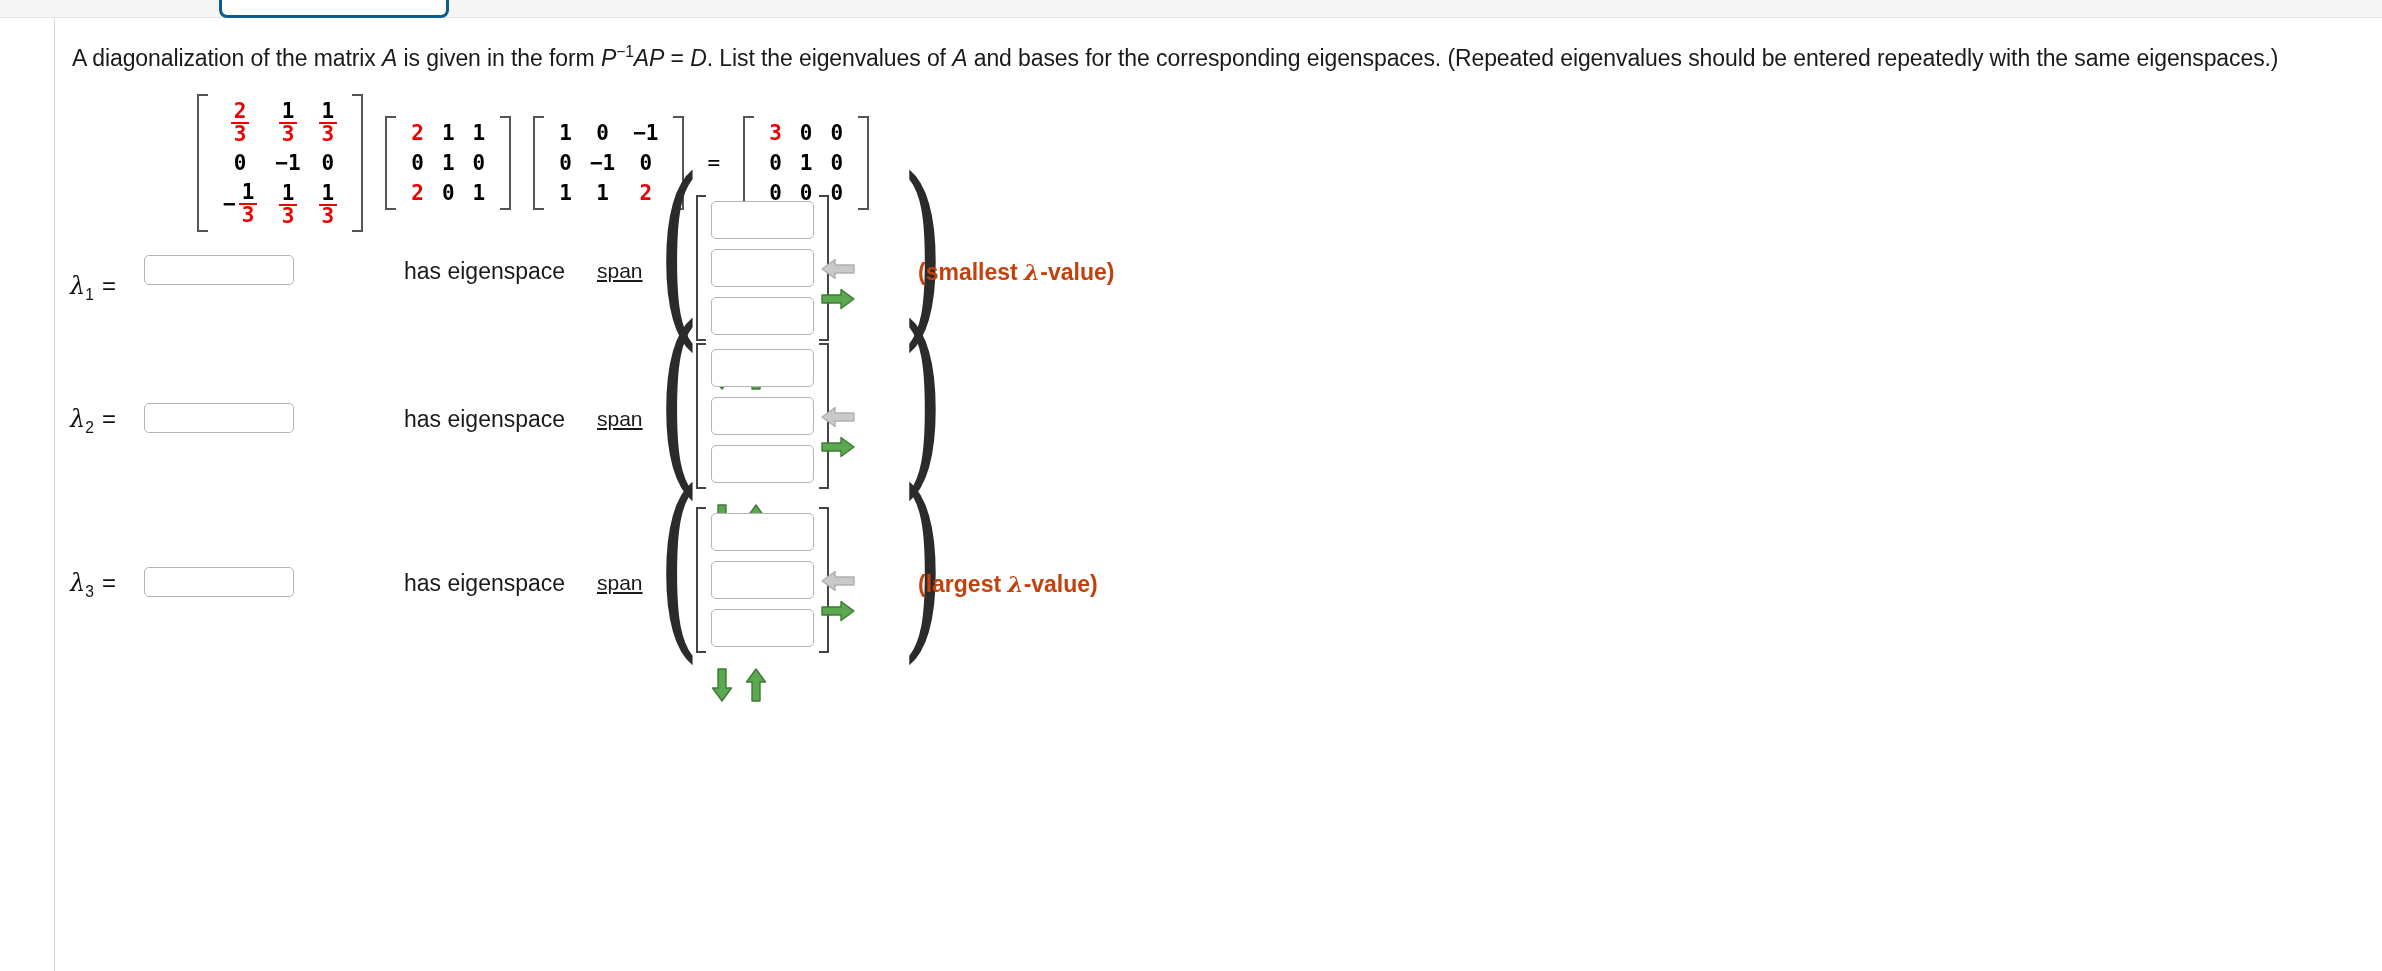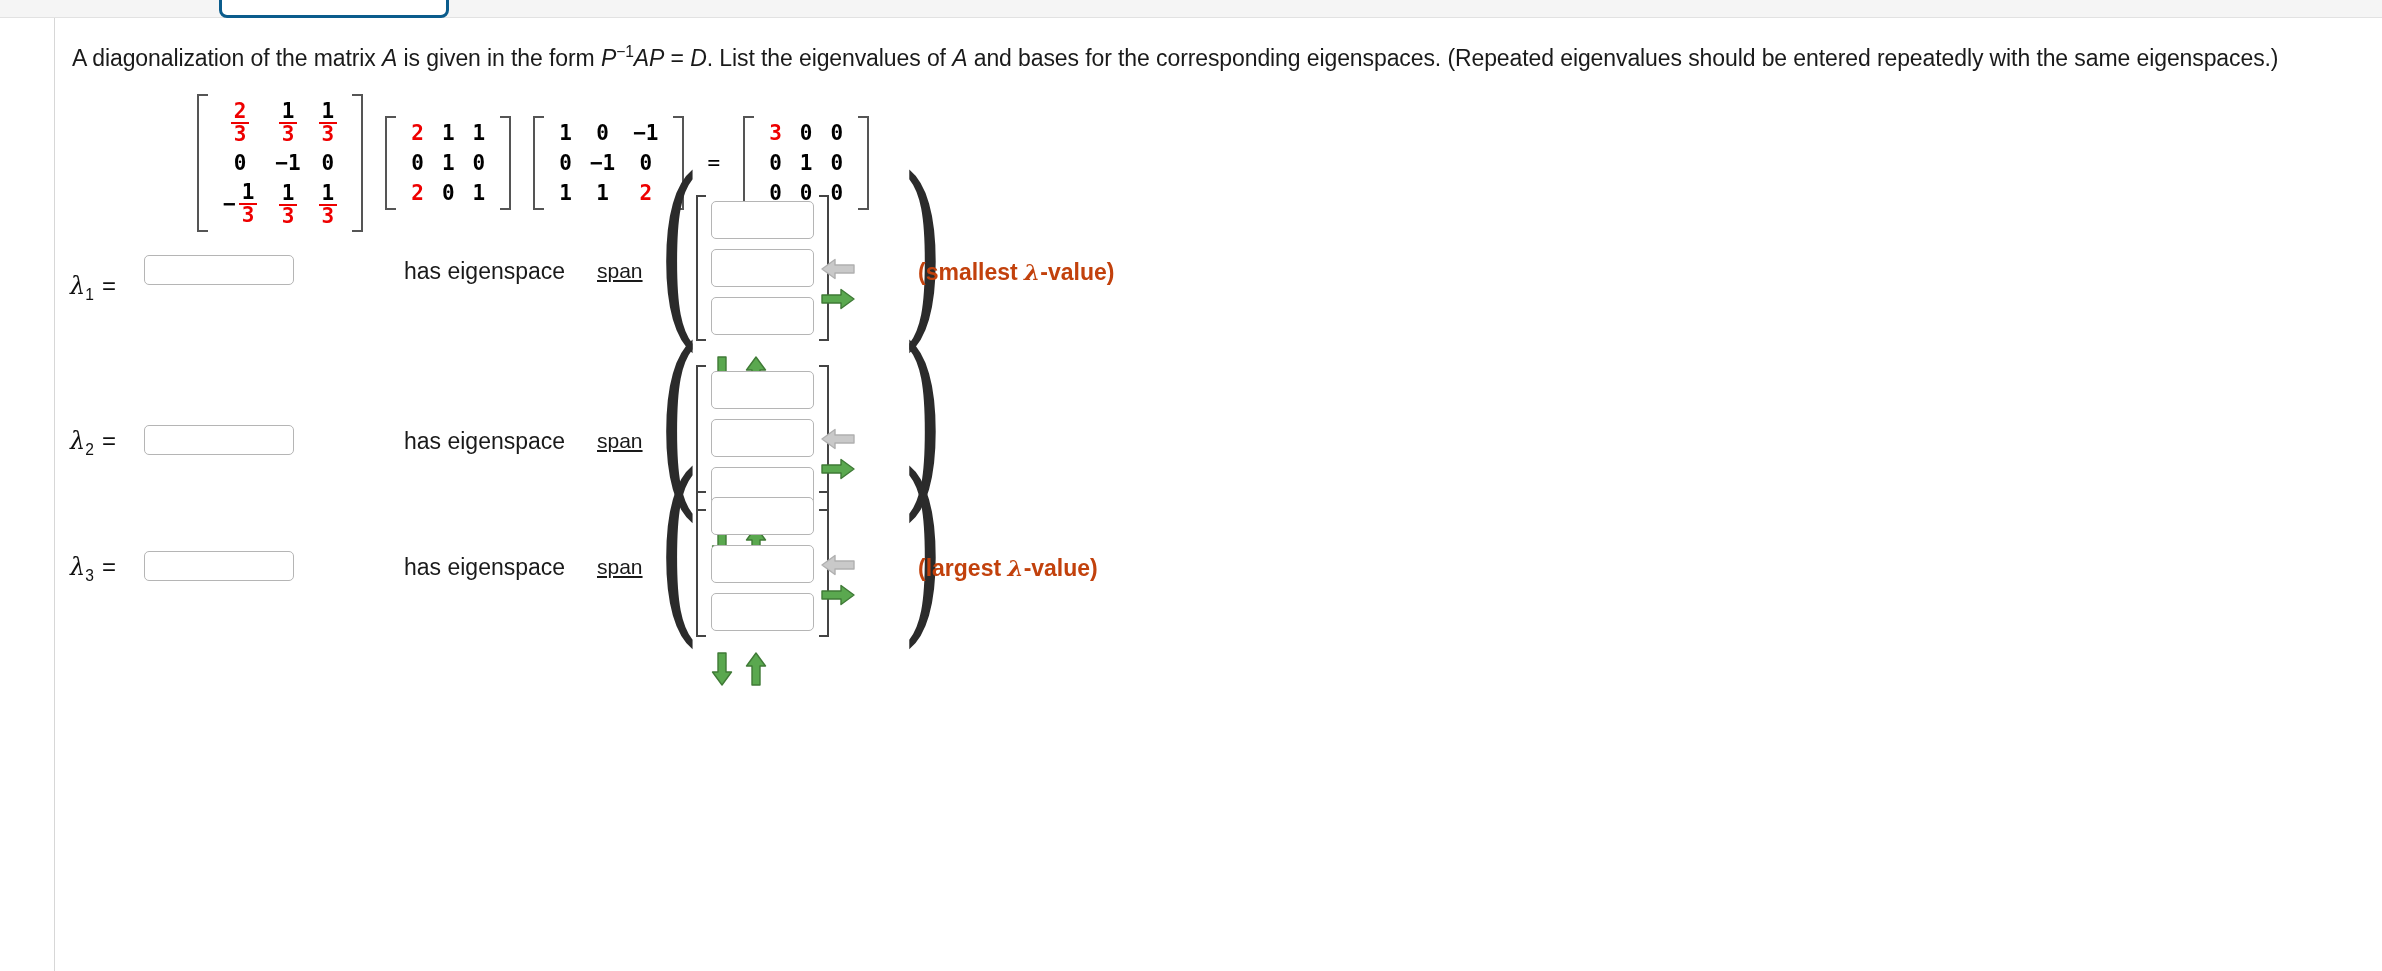--- a/index.html
+++ b/index.html
@@ -346,21 +346,21 @@
               </svg>
             </span>
             <span class="arr">
               <svg width="22" height="34" viewBox="0 0 22 34" style="transform:rotate(180deg);transform-origin:50% 50%;display:block;">
                 <path d="M7 1 H15 V20 H20.5 L11 33 L1.5 20 H7 Z" fill="#5aa84f" stroke="#3f7a36" stroke-width="1.4" stroke-linejoin="round"></path>
               </svg>
             </span>
           </div>
           <div class="vlabel" style="top:120px">(smallest <span class="sym">λ</span>-value)</div>
         </div>
-        <div class="erow" style="top: 290px;">
+        <div class="erow" style="top: 268px;">
           <div class="lam" style="top:119px"><span class="sym">λ</span><sub>2</sub><span class="eqs">=</span></div>
           <input class="lam-input" style="top: 117px;" value="" placeholder="">
           <div class="has-eig" style="top:120px">has eigenspace</div>
           <div class="span-lbl" style="top:121px">span</div>
           <span class="paren" style="left:584px; top:43px;">(</span>
           <span class="paren" style="left:828px; top:43px;">)</span>
           <div class="vec" style="left:640px; top:57px;">
             <div class="vbrk l"></div>
             <div class="vboxes">
               <input class="vbox" value="" style="">
@@ -387,21 +387,21 @@
                 <path d="M7 1 H15 V20 H20.5 L11 33 L1.5 20 H7 Z" fill="#5aa84f" stroke="#3f7a36" stroke-width="1.4" stroke-linejoin="round"></path>
               </svg>
             </span>
             <span class="arr">
               <svg width="22" height="34" viewBox="0 0 22 34" style="transform:rotate(180deg);transform-origin:50% 50%;display:block;">
                 <path d="M7 1 H15 V20 H20.5 L11 33 L1.5 20 H7 Z" fill="#5aa84f" stroke="#3f7a36" stroke-width="1.4" stroke-linejoin="round"></path>
               </svg>
             </span>
           </div>
         </div>
-        <div class="erow" style="top: 416px;">
+        <div class="erow" style="top: 432px;">
           <div class="lam" style="top:119px"><span class="sym">λ</span><sub>3</sub><span class="eqs">=</span></div>
           <input class="lam-input" style="top: 117px;" value="" placeholder="">
           <div class="has-eig" style="top:120px">has eigenspace</div>
           <div class="span-lbl" style="top:121px">span</div>
           <span class="paren" style="left:584px; top:43px;">(</span>
           <span class="paren" style="left:828px; top:43px;">)</span>
           <div class="vec" style="left:640px; top:57px;">
             <div class="vbrk l"></div>
             <div class="vboxes">
               <input class="vbox" value="" style="">

